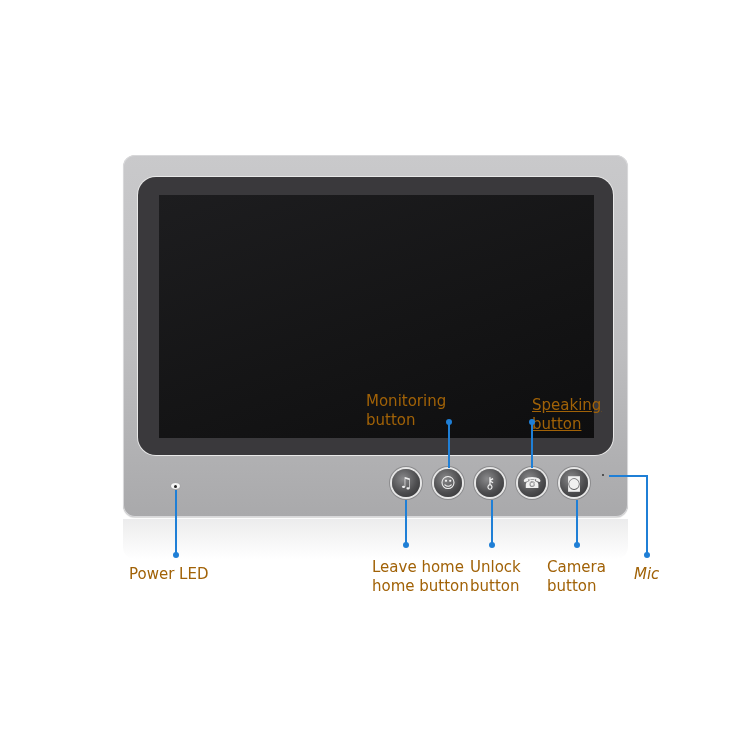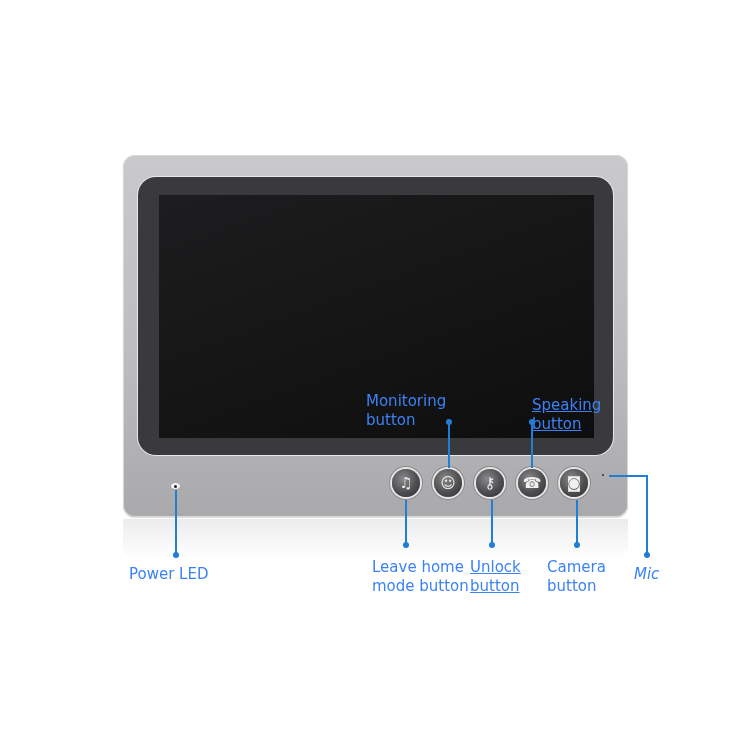--- a/index.html
+++ b/index.html
@@ -16,21 +16,21 @@
   .led { position:absolute; left:48px; top:328px; width:9px; height:6px; border-radius:50%;
     background:#f5f5f5; box-shadow:0 0 1px #888; }
   .led::after { content:""; position:absolute; left:3px; top:1.5px; width:3px; height:3px; border-radius:50%; background:#222; }
   .mic { position:absolute; left:479px; top:319px; width:2px; height:2px; border-radius:50%; background:#333; }
   .btn { position:absolute; width:28px; height:28px; border-radius:50%; top:314px;
     background:radial-gradient(circle at 40% 35%,#8a8a8c 0%,#4e4e50 55%,#2e2e30 100%);
     box-shadow:0 0 0 2px #e6e6e6, 0 0 0 3px #8c8c8e, 0 1px 2px rgba(0,0,0,0.4);
     display:flex; align-items:center; justify-content:center; color:#f0f0f0; font-size:15px; cursor:pointer; }
   .line { position:absolute; background:#1f7fd6; }
   .dot { position:absolute; width:6px; height:6px; border-radius:50%; background:#1f7fd6; }
-  .label { position:absolute; color:#3b82f6; font-size:15px; line-height:19px; white-space:nowrap; }
+  .label { position:absolute; color:#a16207; font-size:15px; line-height:19px; white-space:nowrap; }
   .label span { display:block; }
 </style>
 </head>
 <body>
 
 <div class="device">
   <div class="bezel">
     <div class="screen"></div>
   </div>
   <div class="led"></div>
@@ -71,26 +71,26 @@
 <div class="line" style="left:175px; top:490px; width:2px; height:64px;"></div>
 <div class="dot" style="left:173px; top:552px;"></div>
 <div class="label" style="left:129px; top:565px;">
   <span>Power LED</span>
 </div>
 
 <div class="line" style="left:405px; top:500px; width:2px; height:44px;"></div>
 <div class="dot" style="left:403px; top:542px;"></div>
 <div class="label" style="left:345px; top:558px;margin-left:27px;">
   <span>Leave home</span>
-  <span>mode button</span>
+  <span>home button</span>
 </div>
 
 <div class="line" style="left:491px; top:500px; width:2px; height:44px;"></div>
 <div class="dot" style="left:489px; top:542px;"></div>
-<div class="label" style="left:470px; top:558px;text-decoration:underline;">
+<div class="label" style="left:470px; top:558px;">
   <span>Unlock</span>
   <span>button</span>
 </div>
 
 <div class="line" style="left:576px; top:500px; width:2px; height:44px;"></div>
 <div class="dot" style="left:574px; top:542px;"></div>
 <div class="label" style="left:547px; top:558px;">
   <span>Camera</span>
   <span>button</span>
 </div>

